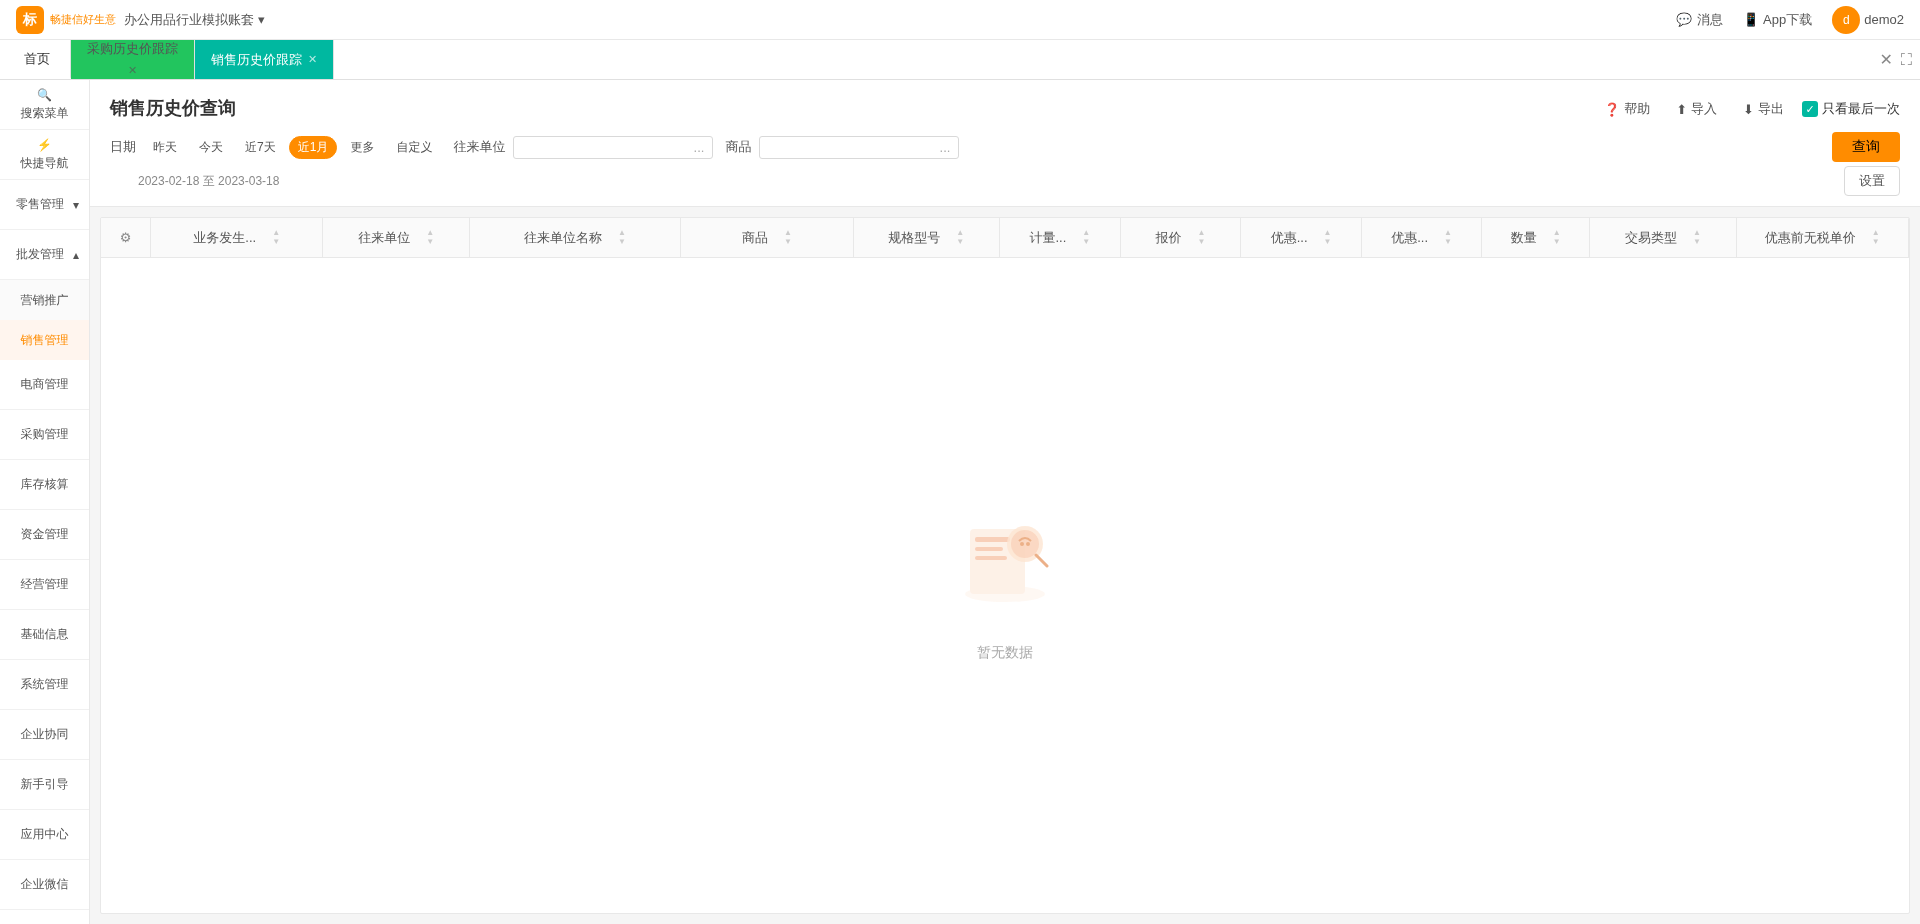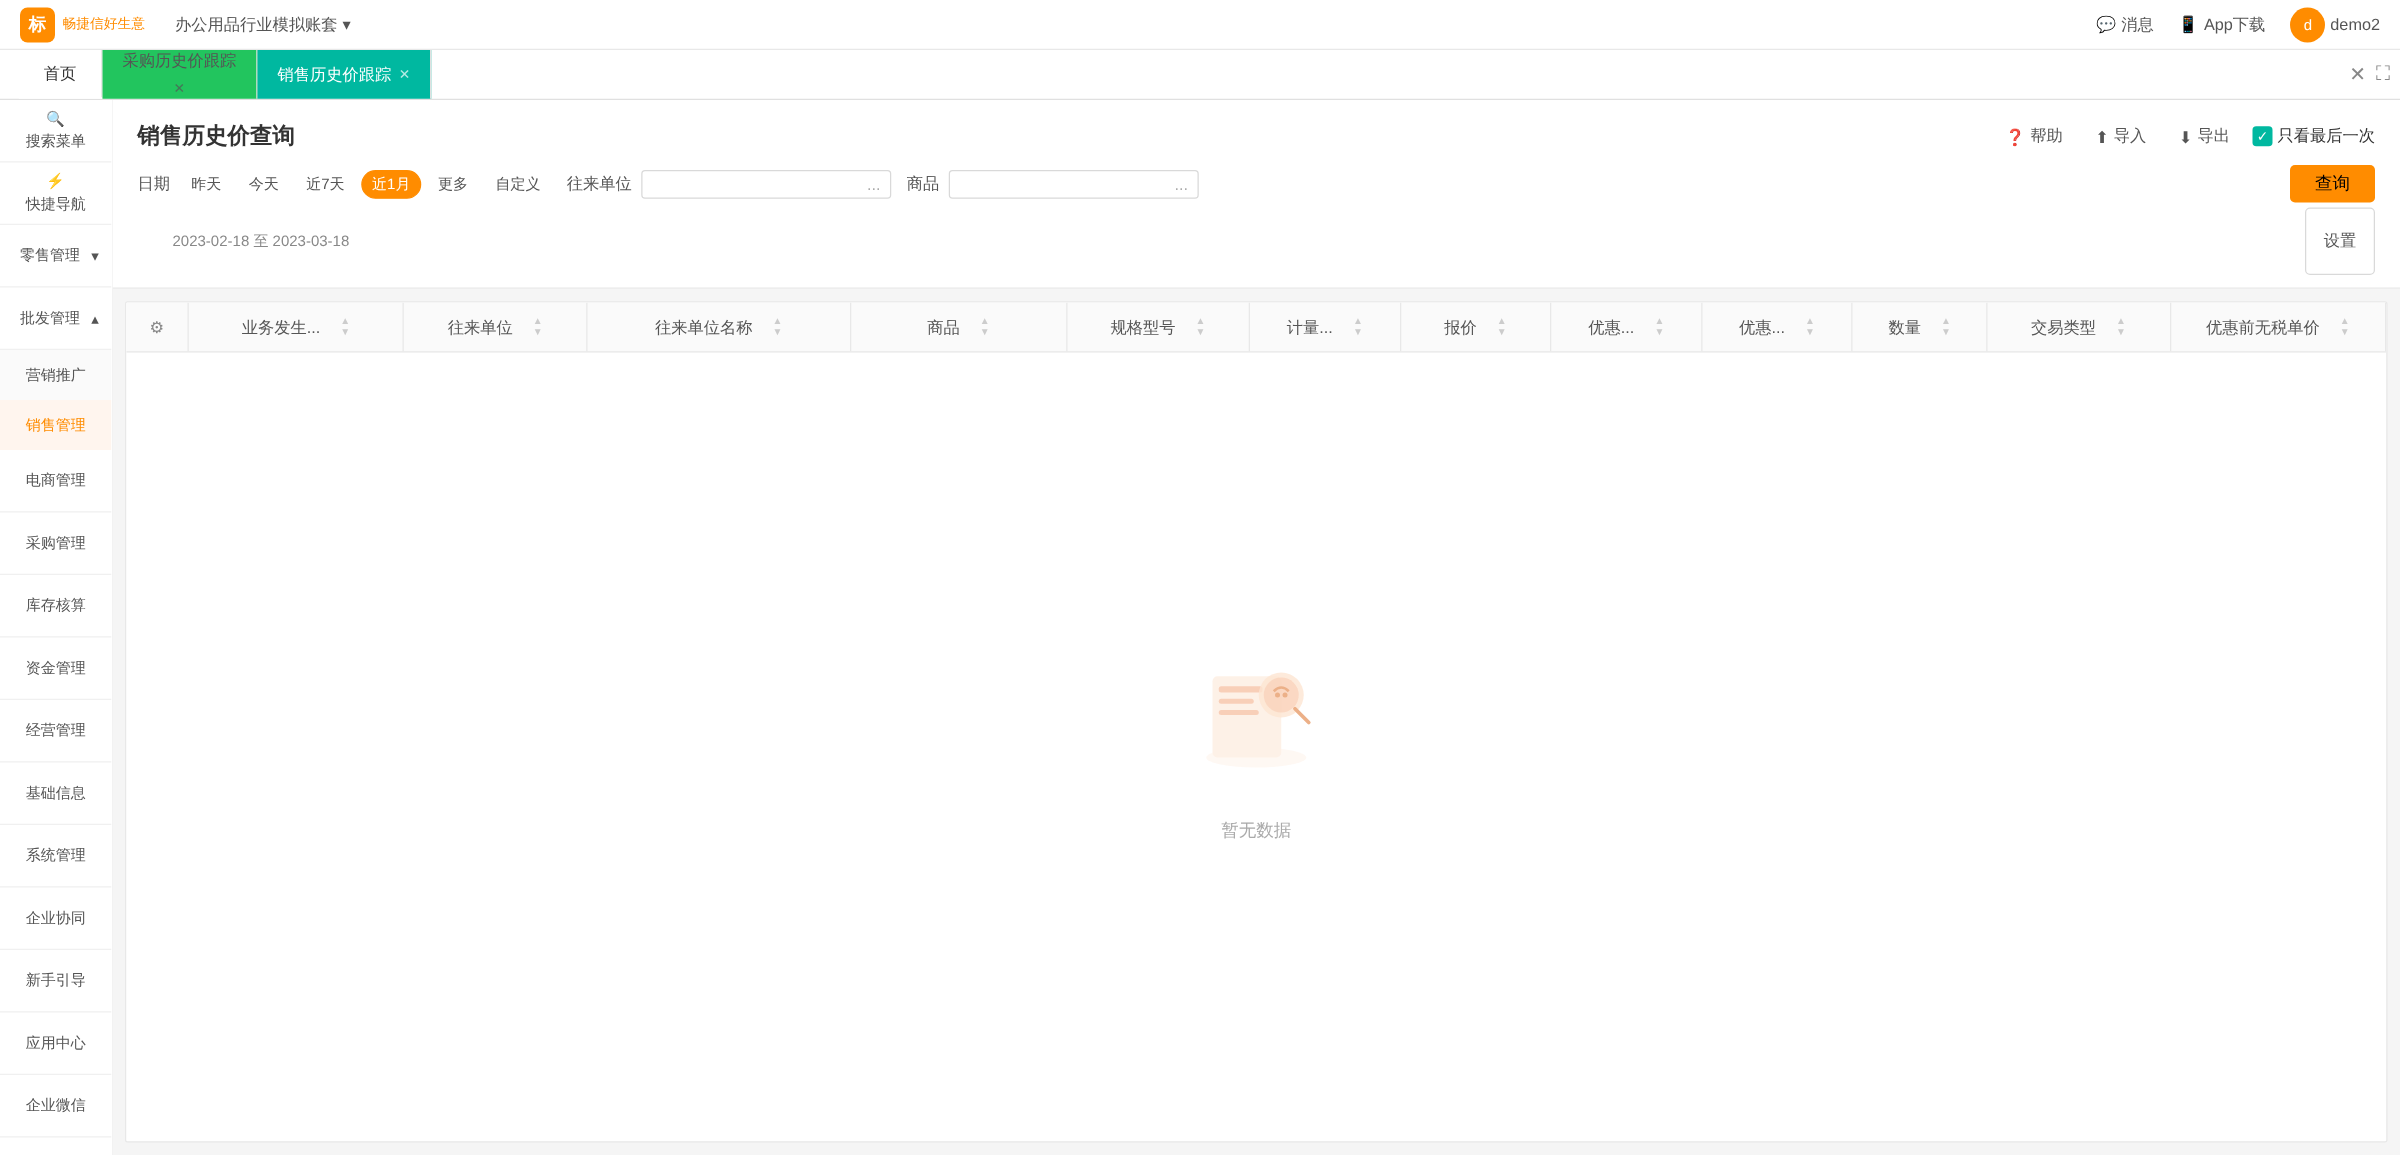--- a/index.html
+++ b/index.html
@@ -4,27 +4,27 @@
   <style>
     * { margin: 0; padding: 0; box-sizing: border-box; }
     body { font-family: 'Microsoft YaHei', Arial, sans-serif; font-size: 13px; background: #f5f5f5; color: #333; width: 1920px; height: 924px; overflow: hidden; display: flex; flex-direction: column; }
 
     
     .top-bar { height: 40px; background: #fff; display: flex; align-items: center; justify-content: space-between; padding: 0 16px; border-bottom: 1px solid #e8e8e8; flex-shrink: 0; }
     .top-bar-left { display: flex; align-items: center; gap: 8px; }
     .logo-area { display: flex; align-items: center; gap: 6px; }
     .logo-icon { width: 28px; height: 28px; background: #ff8c00; border-radius: 6px; display: flex; align-items: center; justify-content: center; color: #fff; font-size: 14px; font-weight: bold; }
     .logo-text { font-size: 11px; color: #ff8c00; line-height: 1.3; }
-    .company-selector { display: flex; align-items: center; gap: 4px; color: #555; font-size: 13px; cursor: pointer; margin-left: 16px; }
+    .company-selector { display: flex; align-items: center; gap: 4px; color: #555; font-size: 13px; cursor: pointer; }
     .top-bar-right { display: flex; align-items: center; gap: 20px; color: #555; font-size: 13px; }
     .top-bar-right-item { display: flex; align-items: center; gap: 4px; cursor: pointer; }
     .avatar { width: 28px; height: 28px; border-radius: 50%; background: #ff8c00; display: flex; align-items: center; justify-content: center; color: #fff; font-size: 12px; }
 
     
-    .tab-bar { height: 40px; background: #fff; display: flex; align-items: stretch; border-bottom: 1px solid #e0e0e0; flex-shrink: 0; padding-left: 15px; }
+    .tab-bar { height: 40px; background: #fff; display: flex; align-items: stretch; border-bottom: 1px solid #e0e0e0; flex-shrink: 0; padding-left: 4px; }
     .tab { display: flex; align-items: center; padding: 0 16px; cursor: pointer; font-size: 13px; color: #555; border-right: 1px solid #e0e0e0; gap: 6px; white-space: nowrap; position: relative; }
     .tab.home { background: #fff; color: #333; padding: 0 20px; border-bottom: 2px solid transparent; }
     .tab.active { background: #00b8a0; color: #fff; border-bottom: none; }
     .tab.normal { background: #22c55e; color: #555; flex-direction: column; }
     .tab-close { cursor: pointer; font-size: 11px; opacity: 0.7; }
     .tab-bar-actions { margin-left: auto; display: flex; align-items: center; padding-right: 8px; gap: 8px; }
     .tab-action-btn { cursor: pointer; font-size: 16px; color: #888; }
 
     
     .main-layout { display: flex; flex: 1; overflow: hidden; }
@@ -49,21 +49,21 @@
     .filter-group { display: flex; align-items: center; gap: 8px; }
     .filter-label { font-size: 13px; color: #555; white-space: nowrap; }
     .date-btns { display: flex; align-items: center; gap: 4px; }
     .date-btn { padding: 2px 8px; border-radius: 3px; cursor: pointer; font-size: 12px; color: #555; border: 1px solid transparent; }
     .date-btn.active { background: #ff8c00; color: #fff; border-color: #ff8c00; border-radius: 12px; }
     .date-range-text { font-size: 12px; color: #888; }
     .filter-input { display: flex; align-items: center; gap: 4px; border: 1px solid #d9d9d9; border-radius: 3px; padding: 3px 8px; min-width: 200px; cursor: pointer; background: #fff; }
     .filter-input-text { flex: 1; font-size: 13px; color: #ccc; }
     .filter-input-dots { color: #aaa; font-size: 13px; }
     .query-btn { background: #ff8c00; color: #000000; border: none; border-radius: 4px; padding: 6px 20px; cursor: pointer; font-size: 14px; }
-    .settings-btn { border: 1px solid #d9d9d9; background: #fff; border-radius: 4px; padding: 17px 14px; cursor: pointer; font-size: 13px; color: #555; }
+    .settings-btn { border: 1px solid #d9d9d9; background: #fff; border-radius: 4px; padding: 5px 14px; cursor: pointer; font-size: 13px; color: #555; }
     .filter-row-2 { margin-top: 4px; display: flex; align-items: center; gap: 20px; }
 
     
     .table-area { flex: 1; background: #fff; margin: 10px; border: 1px solid #e8e8e8; border-radius: 2px; overflow: hidden; display: flex; flex-direction: column; }
     .table-header-row { display: flex; align-items: center; background: #fafafa; border-bottom: 1px solid #e8e8e8; height: 40px; flex-shrink: 0; }
     .th-settings { width: 50px; display: flex; align-items: center; justify-content: center; border-right: 1px solid #e8e8e8; height: 100%; flex-shrink: 0; cursor: pointer; color: #888; }
     .th { display: flex; align-items: center; justify-content: center; gap: 16px; padding: 0 8px; font-size: 13px; color: #555; border-right: 1px solid #e8e8e8; height: 100%; cursor: pointer; white-space: nowrap; }
     .th-sort { display: flex; flex-direction: column; gap: 1px; }
     .sort-arrow { font-size: 8px; color: #ccc; line-height: 1; }
 

